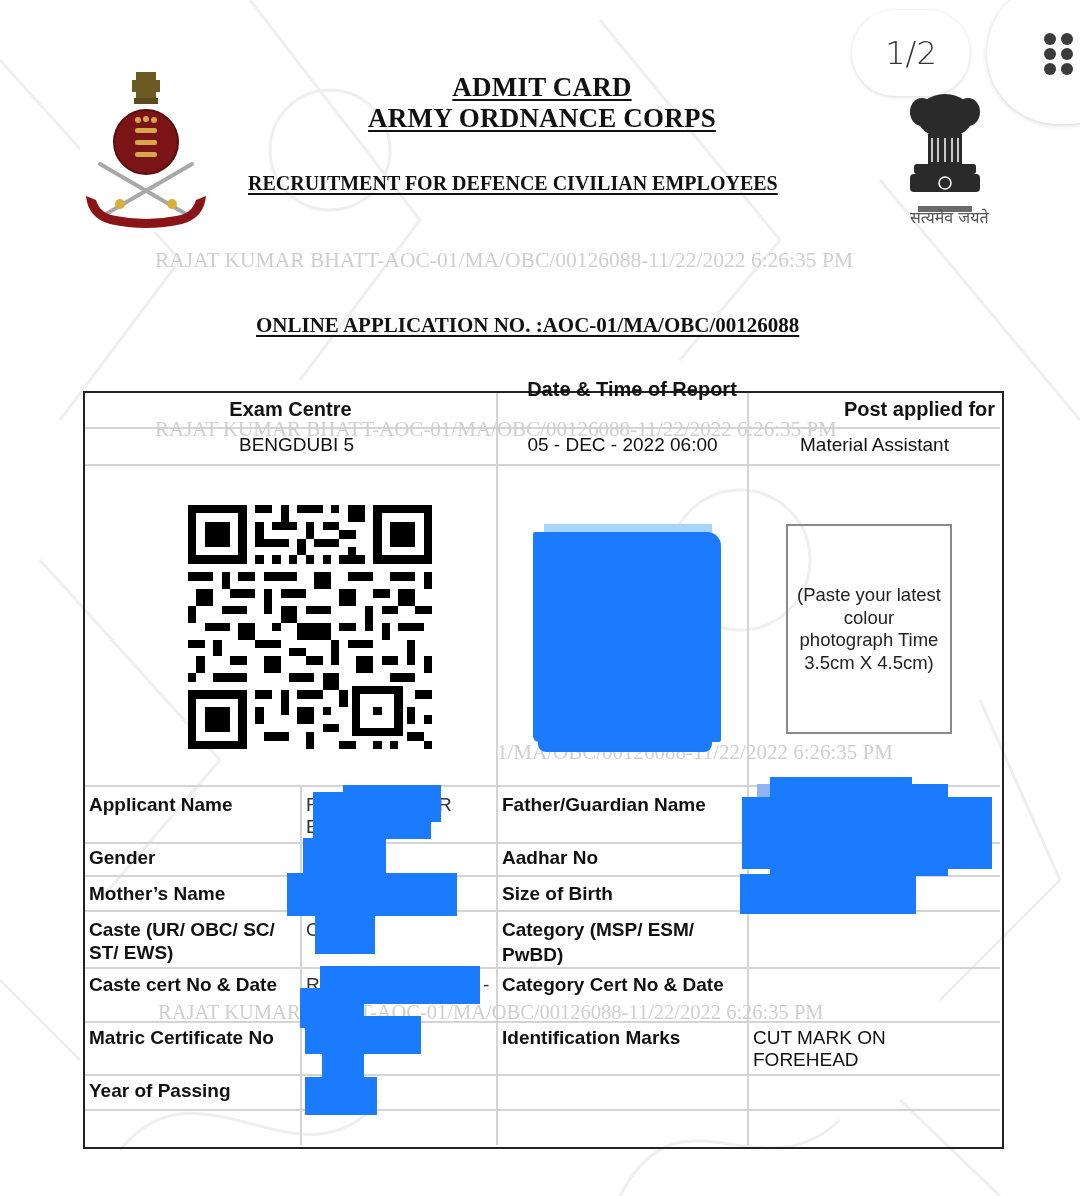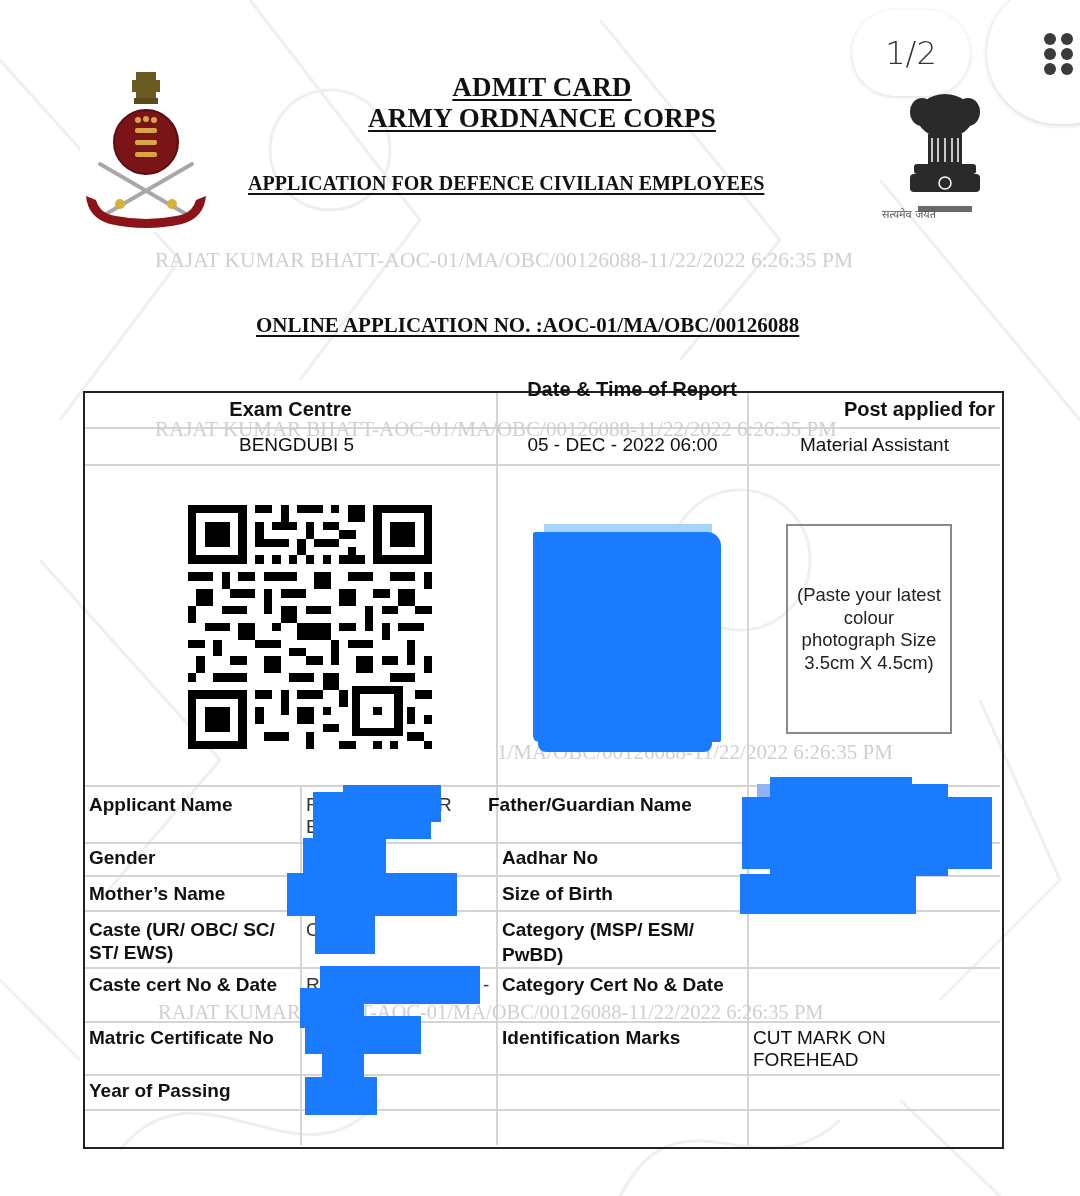--- a/index.html
+++ b/index.html
@@ -141,25 +141,25 @@
   <g stroke="#ffffff" stroke-width="1.5" fill="none">
     <line x1="32" y1="52" x2="32" y2="76"></line>
       <line x1="38" y1="52" x2="38" y2="76"></line>
     <line x1="45" y1="52" x2="45" y2="76"></line>
       <line x1="52" y1="52" x2="52" y2="76"></line>
     <line x1="58" y1="52" x2="58" y2="76"></line>
     <circle cx="45" cy="97" r="6"></circle>
   </g>
   <rect x="18" y="120" width="54" height="6" fill="#6a6a6a"></rect>
 </svg>
-<div class="abs" style="left:882px;top:206px;font-size:11px;color:#555;font-family:'DejaVu Sans',sans-serif">सत्यमेव जयते</div>
+<div class="abs" style="left:910px;top:206px;font-size:16px;color:#555;font-family:'DejaVu Sans',sans-serif">सत्यमेव जयते</div>
 
 <div class="title1">ADMIT CARD</div>
 <div class="title2">ARMY ORDNANCE CORPS</div>
-<div class="subtitle">APPLICATION FOR DEFENCE CIVILIAN EMPLOYEES</div>
+<div class="subtitle">RECRUITMENT FOR DEFENCE CIVILIAN EMPLOYEES</div>
 
 <div class="watermark" style="left:155px;top:248px;font-size:21.5px">RAJAT KUMAR BHATT-AOC-01/MA/OBC/00126088-11/22/2022 6:26:35 PM</div>
 
 <div class="appno">ONLINE APPLICATION NO. :AOC-01/MA/OBC/00126088</div>
 
 <div class="table-box"></div>
 
 <div class="hline" style="left:85px;top:427px;width:915px"></div>
 <div class="hline" style="left:85px;top:464px;width:915px"></div>
 <div class="hline" style="left:85px;top:785px;width:915px"></div>
@@ -291,21 +291,21 @@
 </svg>
 
 <div class="redact light" style="left:544px;top:524px;width:168px;height:12px"></div>
 <div class="redact" style="left:533px;top:532px;width:188px;height:210px;border-radius:2px 14px 2px 6px"></div>
 <div class="redact" style="left:538px;top:738px;width:174px;height:14px;border-radius:0 0 8px 8px"></div>
 
 <div class="photo-box">
   <div>
     <div>(Paste your latest</div>
     <div>colour</div>
-    <div>photograph Size</div>
+    <div>photograph Time</div>
     <div>3.5cm X 4.5cm)</div>
   </div>
 </div>
 
 <div class="cell-text lbl" style="left:89px;top:794px">Applicant Name</div>
 <div class="cell-text lbl" style="left:89px;top:847px">Gender</div>
 <div class="cell-text lbl" style="left:89px;top:883px">Mother’s Name</div>
 <div class="cell-text lbl" style="left:89px;top:919px">Caste (UR/ OBC/ SC/</div>
 <div class="cell-text lbl" style="left:89px;top:942px">ST/ EWS)</div>
 <div class="cell-text lbl" style="left:89px;top:974px">Caste cert No &amp; Date</div>
@@ -324,21 +324,21 @@
 <div class="redact" style="left:313px;top:815px;width:118px;height:24px"></div>
 <div class="redact" style="left:303px;top:838px;width:83px;height:36px"></div>
 <div class="redact" style="left:287px;top:873px;width:170px;height:43px"></div>
 <div class="redact" style="left:315px;top:914px;width:60px;height:40px"></div>
 <div class="redact" style="left:320px;top:966px;width:160px;height:38px"></div>
 <div class="redact" style="left:300px;top:988px;width:64px;height:40px"></div>
 <div class="redact" style="left:305px;top:1016px;width:116px;height:38px"></div>
 <div class="redact" style="left:322px;top:1050px;width:42px;height:30px"></div>
 <div class="redact" style="left:305px;top:1077px;width:72px;height:38px"></div>
 
-<div class="cell-text lbl" style="left:488px;top:794px">Father/Guardian Name</div>
+<div class="cell-text lbl" style="left:502px;top:794px">Father/Guardian Name</div>
 <div class="cell-text lbl" style="left:502px;top:847px">Aadhar No</div>
 <div class="cell-text lbl" style="left:502px;top:883px">Size of Birth</div>
 <div class="cell-text lbl" style="left:502px;top:919px">Category (MSP/ ESM/</div>
 <div class="cell-text lbl" style="left:502px;top:944px">PwBD)</div>
 <div class="cell-text lbl" style="left:502px;top:974px">Category Cert No &amp; Date</div>
 <div class="cell-text lbl" style="left:502px;top:1027px">Identification Marks</div>
 
 <div class="cell-text" style="left:753px;top:1027px">CUT MARK ON</div>
 <div class="cell-text" style="left:753px;top:1049px">FOREHEAD</div>
 

